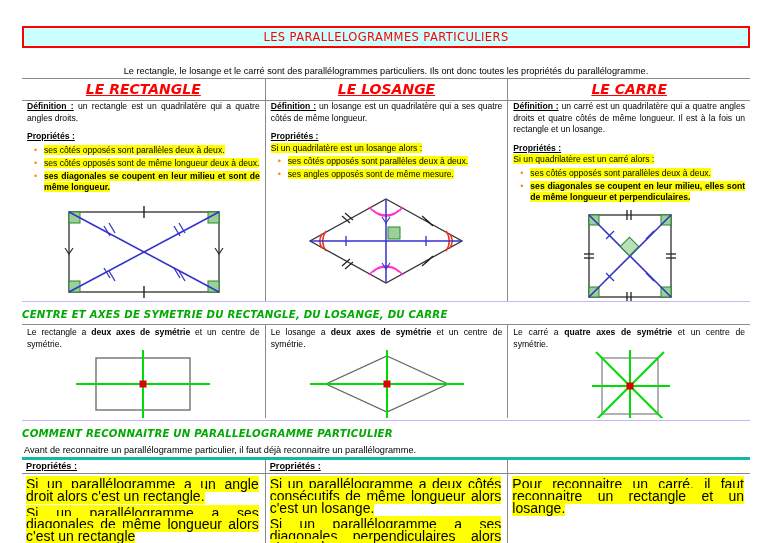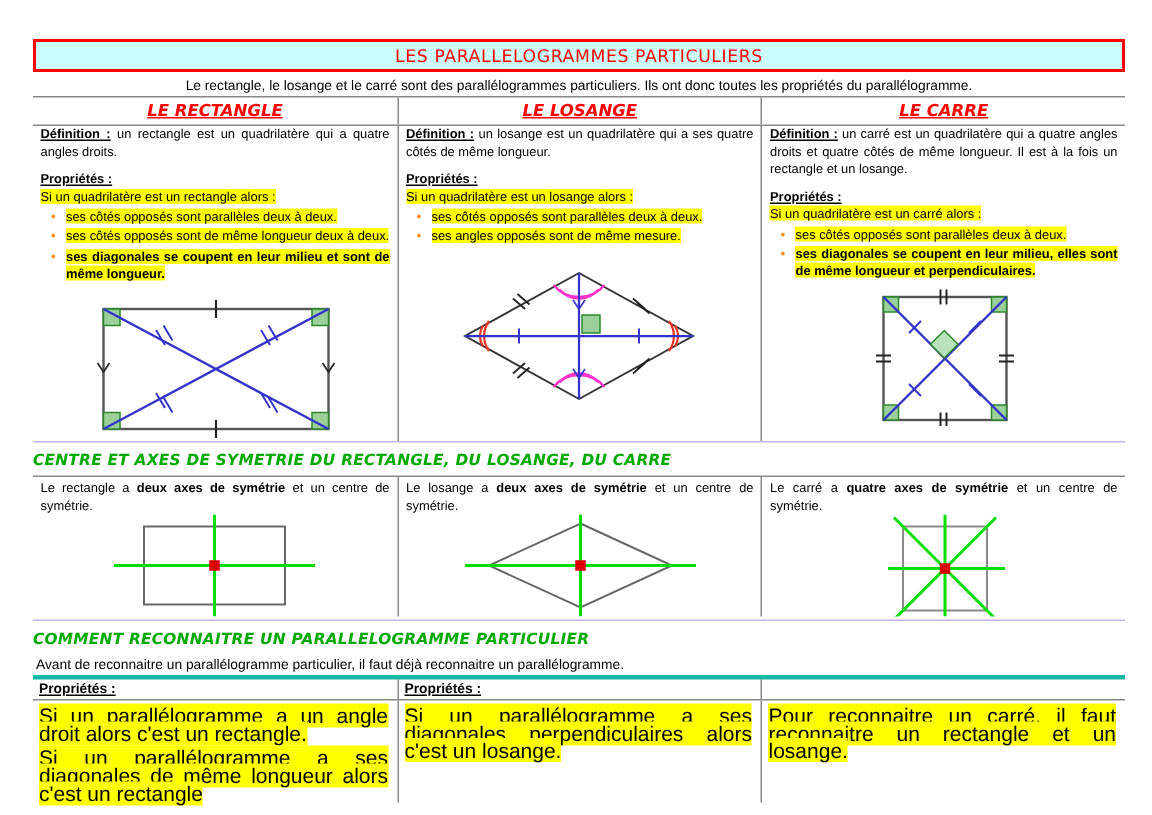--- a/index.html
+++ b/index.html
@@ -20,21 +20,21 @@
   }
 
   
   .title-banner {
     border: 2px solid #FF0000;
     background: #CCFFFF;
     height: 22px;
     display: flex;
     align-items: center;
     justify-content: center;
-    margin-bottom: 3px;
+    margin-bottom: 17px;
   }
   .title-banner .t {
     color: #FF0000;
     font-size: 11.5px;
     letter-spacing: .4px;
     font-family: "DejaVu Sans", sans-serif;
   }
 
   .intro-line {
     font-size: 9.2px;
@@ -53,21 +53,21 @@
     padding: 0 5px;
     position: relative;
   }
   .col + .col { border-left: 1px solid #8a8a8a; }
 
   .col-head {
     text-align: center;
     color: #FF0000;
     font-weight: bold;
     font-style: italic;
-    font-size: 11px;
+    font-size: 14px;
     text-decoration: underline;
     padding: 2px 0 3px 0;
     font-family: "DejaVu Sans", sans-serif;
   }
   .rule-under-head { border-bottom: 1px solid #8a8a8a; }
 
   .body-txt {
     font-size: 8.6px;
     line-height: 11.5px;
     text-align: justify;
@@ -176,23 +176,20 @@
   </div>
 
   <div class="cols">
 
     <div class="col">
       <div class="body-txt">
         <span class="lbl">Définition :</span><span> un rectangle est un quadrilatère qui a quatre angles droits.</span>
       </div>
       <div class="body-txt prop-head">
         <span class="lbl">Propriétés :</span>
-      </div>
-      <div class="body-txt">
-        <span class="hl">Si un quadrilatère est un rectangle alors :</span>
       </div>
       <ul class="props">
         <li><span class="hl">ses côtés opposés sont parallèles deux à deux.</span></li>
         <li><span class="hl">ses côtés opposés sont de même longueur deux à deux.</span></li>
         <li><span class="hl b">ses diagonales se coupent en leur milieu et sont de même longueur.</span></li>
       </ul>
 
       <div class="fig-wrap" style="margin-top:8px;">
         <svg width="205" height="98" viewBox="0 0 205 98">
 
@@ -407,20 +404,21 @@
       <div class="reco-head"></div>
     </div>
   </div>
 
   <div class="cols cols-bottom">
     <div class="col">
       <div class="reco-p"><span class="hl">Si un parallélogramme a un angle droit alors c'est un rectangle.</span></div>
       <div class="reco-p"><span class="hl">Si un parallélogramme a ses diagonales de même longueur alors c'est un rectangle</span></div>
     </div>
     <div class="col">
+      <div class="reco-p"><span class="hl">Si un parallélogramme a deux côtés consécutifs de même longueur alors c'est un losange.</span></div>
       <div class="reco-p"><span class="hl">Si un parallélogramme a ses diagonales perpendiculaires alors c'est un losange.</span></div>
     </div>
     <div class="col">
       <div class="reco-p"><span class="hl">Pour reconnaitre un carré, il faut reconnaitre un rectangle et un losange.</span></div>
     </div>
   </div>
 
 </div>
 
 </body></html>

